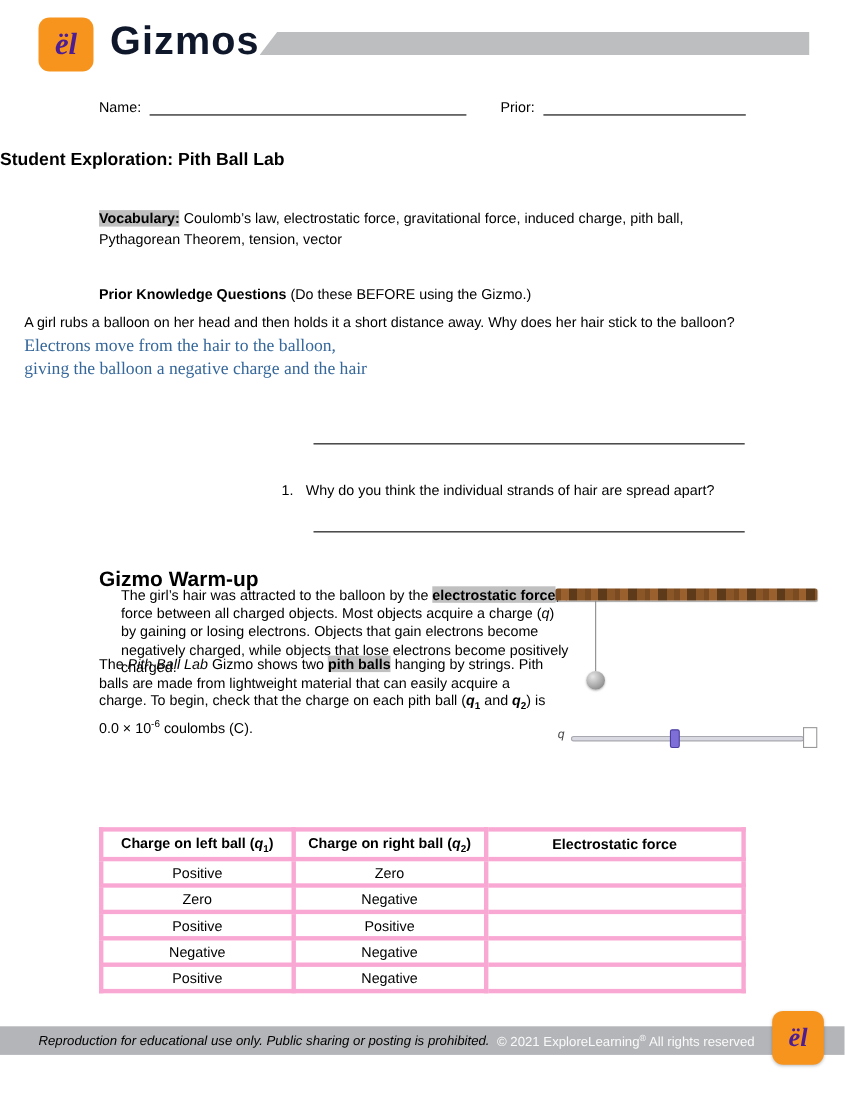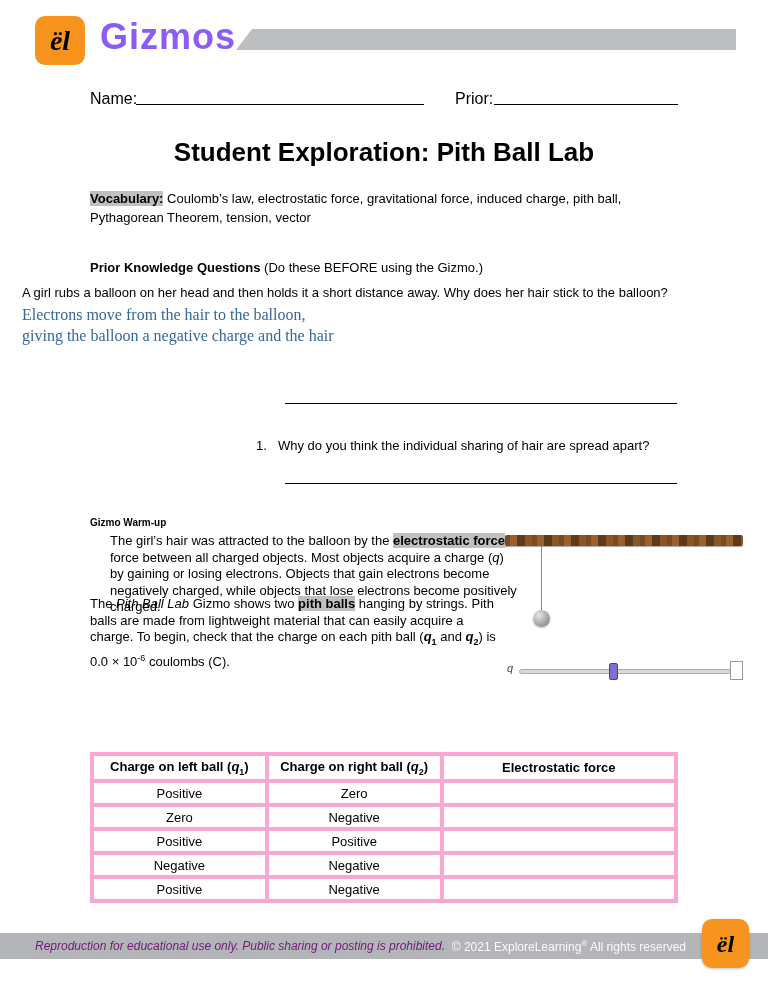--- a/index.html
+++ b/index.html
@@ -3,55 +3,55 @@
 <meta charset="utf-8">
 <style>
   * { margin:0; padding:0; box-sizing:border-box; }
   html,body { background:#ffffff; }
   body { font-family:"Liberation Sans", sans-serif; color:#000; }
   .page { position:relative; width:768px; height:994px; background:#fff; overflow:hidden; }
 
   
   .logo-box { position:absolute; left:35px; top:16px; width:50px; height:49px;
               background:#F7941E; border-radius:10px; display:flex; align-items:center; justify-content:center; }
-  .logo-glyph { color:#000000; font-family:"Liberation Serif", serif; font-style:italic; font-weight:bold; font-size:28px; line-height:1; }
-  .brand { position:absolute; left:100px; top:16px; font-size:36px; font-weight:bold; color:#8b5cf6; letter-spacing:1px; }
+  .logo-glyph { color:#4c1d95; font-family:"Liberation Serif", serif; font-style:italic; font-weight:bold; font-size:28px; line-height:1; }
+  .brand { position:absolute; left:100px; top:16px; font-size:36px; font-weight:bold; color:#0f172a; letter-spacing:1px; }
   .header-bar { position:absolute; left:236px; top:29px; width:500px; height:21px; background:#BCBEC0;
                 clip-path: polygon(16px 0, 100% 0, 100% 100%, 0 100%); }
 
   
-  .nd-label { position:absolute; top:90px; font-size:16px; }
+  .nd-label { position:absolute; top:90px; font-size:13px; }
   .name-label { left:90px; }
   .date-label { left:455px; }
   .blank-line { position:absolute; border-top:1.6px solid #000; height:0; }
   .name-line { left:136px; top:104px; width:288px; }
   .date-line { left:494px; top:104px; width:184px; }
 
   
-  .doc-title { position:absolute; left:0; top:137px; width:768px; text-align:center; font-size:26px; font-weight:bold; }
+  .doc-title { position:absolute; left:0; top:137px; width:768px; text-align:left; font-size:16px; font-weight:bold; }
 
   
   .para { position:absolute; font-size:13px; line-height:19px; }
   .vocab { left:90px; top:189px; width:594px; }
   .hl { background:#C0C0C0; }
   .b { font-weight:bold; }
   .i { font-style:italic; }
   .prior { left:90px; top:258px; width:640px; white-space:nowrap; }
   .intro-q { left:22px; top:283px; width:744px; white-space:nowrap; }
 
   .answer { position:absolute; left:22px; font-family:"Liberation Serif", serif; font-size:16px; line-height:21px; color:#35679A; }
   .answer-l1 { top:304px; }
   .answer-l2 { top:325px; }
 
   .ans-line1 { left:285px; top:403px; width:392px; }
   .q1-row { position:absolute; left:256px; top:438px; width:424px; font-size:13px; display:flex; }
   .q1-num { width:22px; flex:0 0 22px; }
   .ans-line2 { left:285px; top:483px; width:392px; }
 
-  .warmup-head { position:absolute; left:90px; top:517px; font-size:10px; font-weight:bold; }
+  .warmup-head { position:absolute; left:90px; top:517px; font-size:19px; font-weight:bold; }
   .warmup-p1 { left:90px; top:533px; width:410px; line-height:16.5px;margin-left:20px; }
   .warmup-p2 { left:90px; top:596px; width:410px; line-height:16.5px; }
   .warmup-p3 { left:90px; top:707px; width:594px; line-height:16.5px; }
   sub { font-size:9px; }
   sup { font-size:9px; }
 
   
   .gizmo { position:absolute; left:505px; top:531px; width:238px; height:152px; }
   .rod { position:absolute; left:0; top:4px; width:238px; height:11px; border-radius:2px;
          background:repeating-linear-gradient(90deg,#7a4a21 0 5px,#9a602e 5px 12px,#5c3a1a 12px 20px,#8a5527 20px 27px);
@@ -70,21 +70,21 @@
   
   .charge-table { position:absolute; left:90px; top:752px; width:588px; border-collapse:collapse; font-size:13px; }
   .charge-table th, .charge-table td { border:4px solid #f9a8d4; text-align:center; vertical-align:middle; }
   .charge-table th { height:27px; font-weight:bold; }
   .charge-table td { height:24px; }
   .col-q1 { width:176px; } .col-q2 { width:176px; } .col-f { width:236px; }
 
   
   .footer-bar { position:absolute; left:0; top:933px; width:768px; height:26px; background:#B3B5B8;
                 display:flex; align-items:center; color:#F2F2F2; font-size:12px; }
-  .footer-left { font-style:italic; margin-left:35px; color:#701a75; }
+  .footer-left { font-style:italic; margin-left:35px; color:#000000; }
   .footer-right { margin-left:auto; margin-right:82px; color:#FAFAFA; }
   .footer-right sup { font-size:8px; }
   .footer-logo { position:absolute; left:702px; top:919px; width:47px; height:49px; background:#F7941E;
                  border-radius:10px; display:flex; align-items:center; justify-content:center;
                  box-shadow:0 1px 3px rgba(0,0,0,0.25); }
   .footer-logo .logo-glyph { font-size:24px; }
 </style>
 </head>
 <body>
 
@@ -113,21 +113,21 @@
 
   <div class="para intro-q">A girl rubs a balloon on her head and then holds it a short distance away. Why does her hair stick to the balloon?</div>
 
   <div class="answer answer-l2">giving the balloon a negative charge and the hair</div>
   <div class="answer answer-l1">Electrons move from the hair to the balloon,</div>
 
   <div class="blank-line ans-line1"></div>
 
   <div class="q1-row">
     <span class="q1-num">1.</span>
-    <span>Why do you think the individual sharing of hair are spread apart?</span>
+    <span>Why do you think the individual strands of hair are spread apart?</span>
   </div>
 
   <div class="blank-line ans-line2"></div>
 
   <div class="warmup-head">Gizmo Warm-up</div>
 
   <div class="para warmup-p1">
     <span>The girl’s hair was attracted to the balloon by the </span><span class="hl b">electrostatic force</span><span>, a force between all charged objects. Most objects acquire a charge (</span><span class="i">q</span><span>) by gaining or losing electrons. Objects that gain electrons become negatively charged, while objects that lose electrons become positively charged.</span>
   </div>
 

